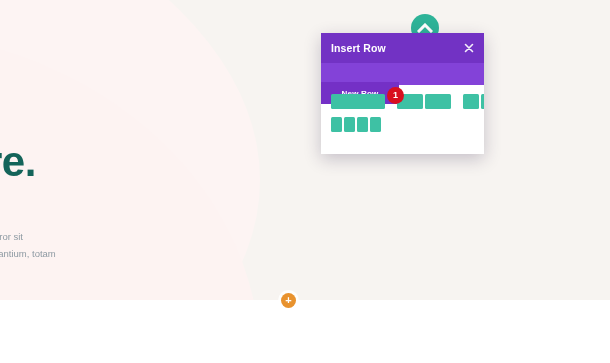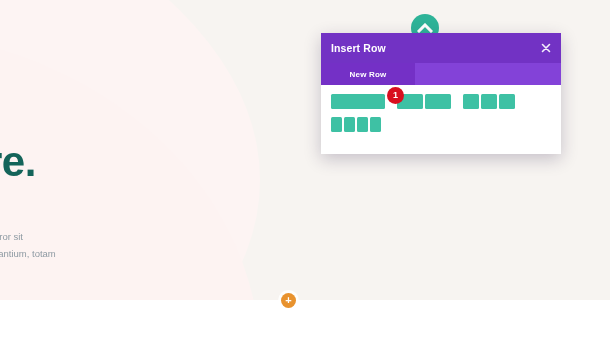--- a/index.html
+++ b/index.html
@@ -121,21 +121,21 @@
     position: absolute;
     left: 6px;
     top: 9px;
   }
 
   
   .insert-panel {
     position: absolute;
     left: 321px;
     top: 33px;
-    width: 240px;
+    width: 163px;
     background: #ffffff;
     box-shadow: 0 5px 16px rgba(40,30,70,0.24);
     z-index: 10;
     overflow: hidden;
   }
   .panel-header {
     position: relative;
     height: 30px;
     background: #7232c4;
     display: flex;
@@ -168,21 +168,22 @@
   .panel-tab {
     display: flex;
     align-items: center;
     justify-content: center;
     height: 100%;
     color: #ffffff;
     font-size: 8px;
     font-weight: bold;
     letter-spacing: 0.2px;
     cursor: pointer;
-    padding: 0 18px;
+    padding: 0 10px;
+    margin-top: 19px;
   }
   .panel-tab.active {
     background: #7430c6;
     min-width: 58px;
   }
 
   .panel-body {
     background: #ffffff;
     padding: 9px 10px 14px 10px;
   }

